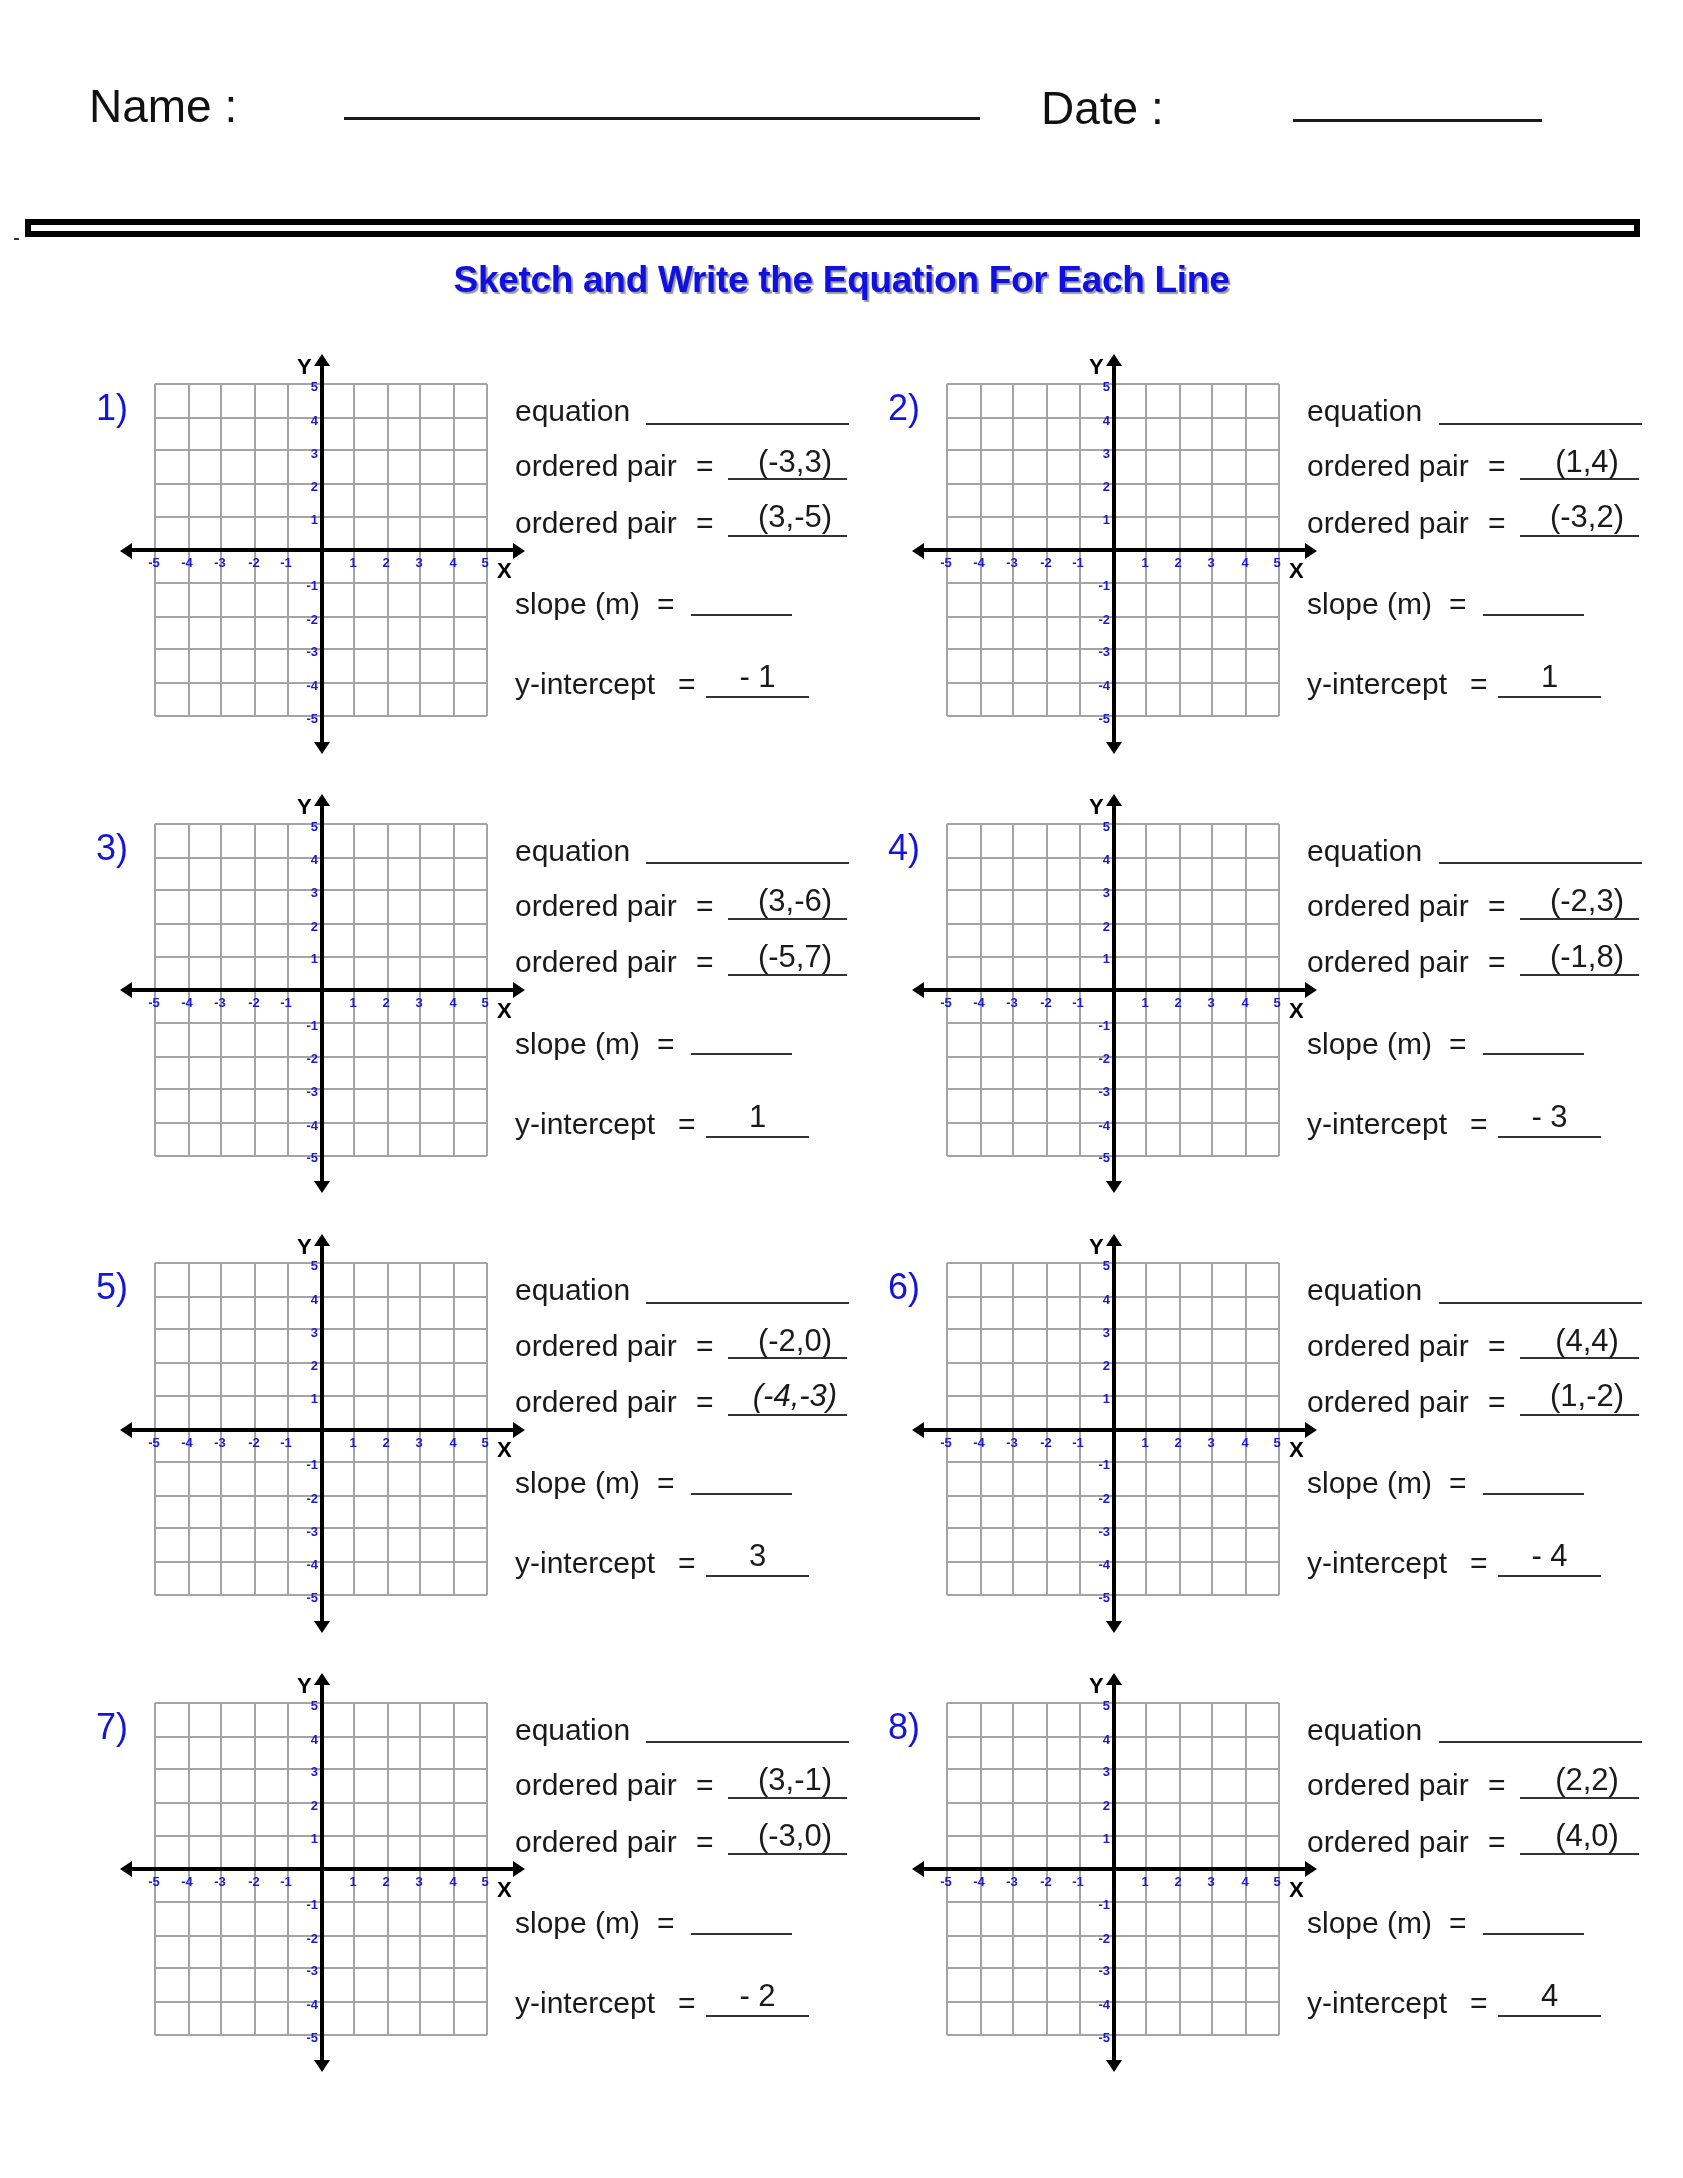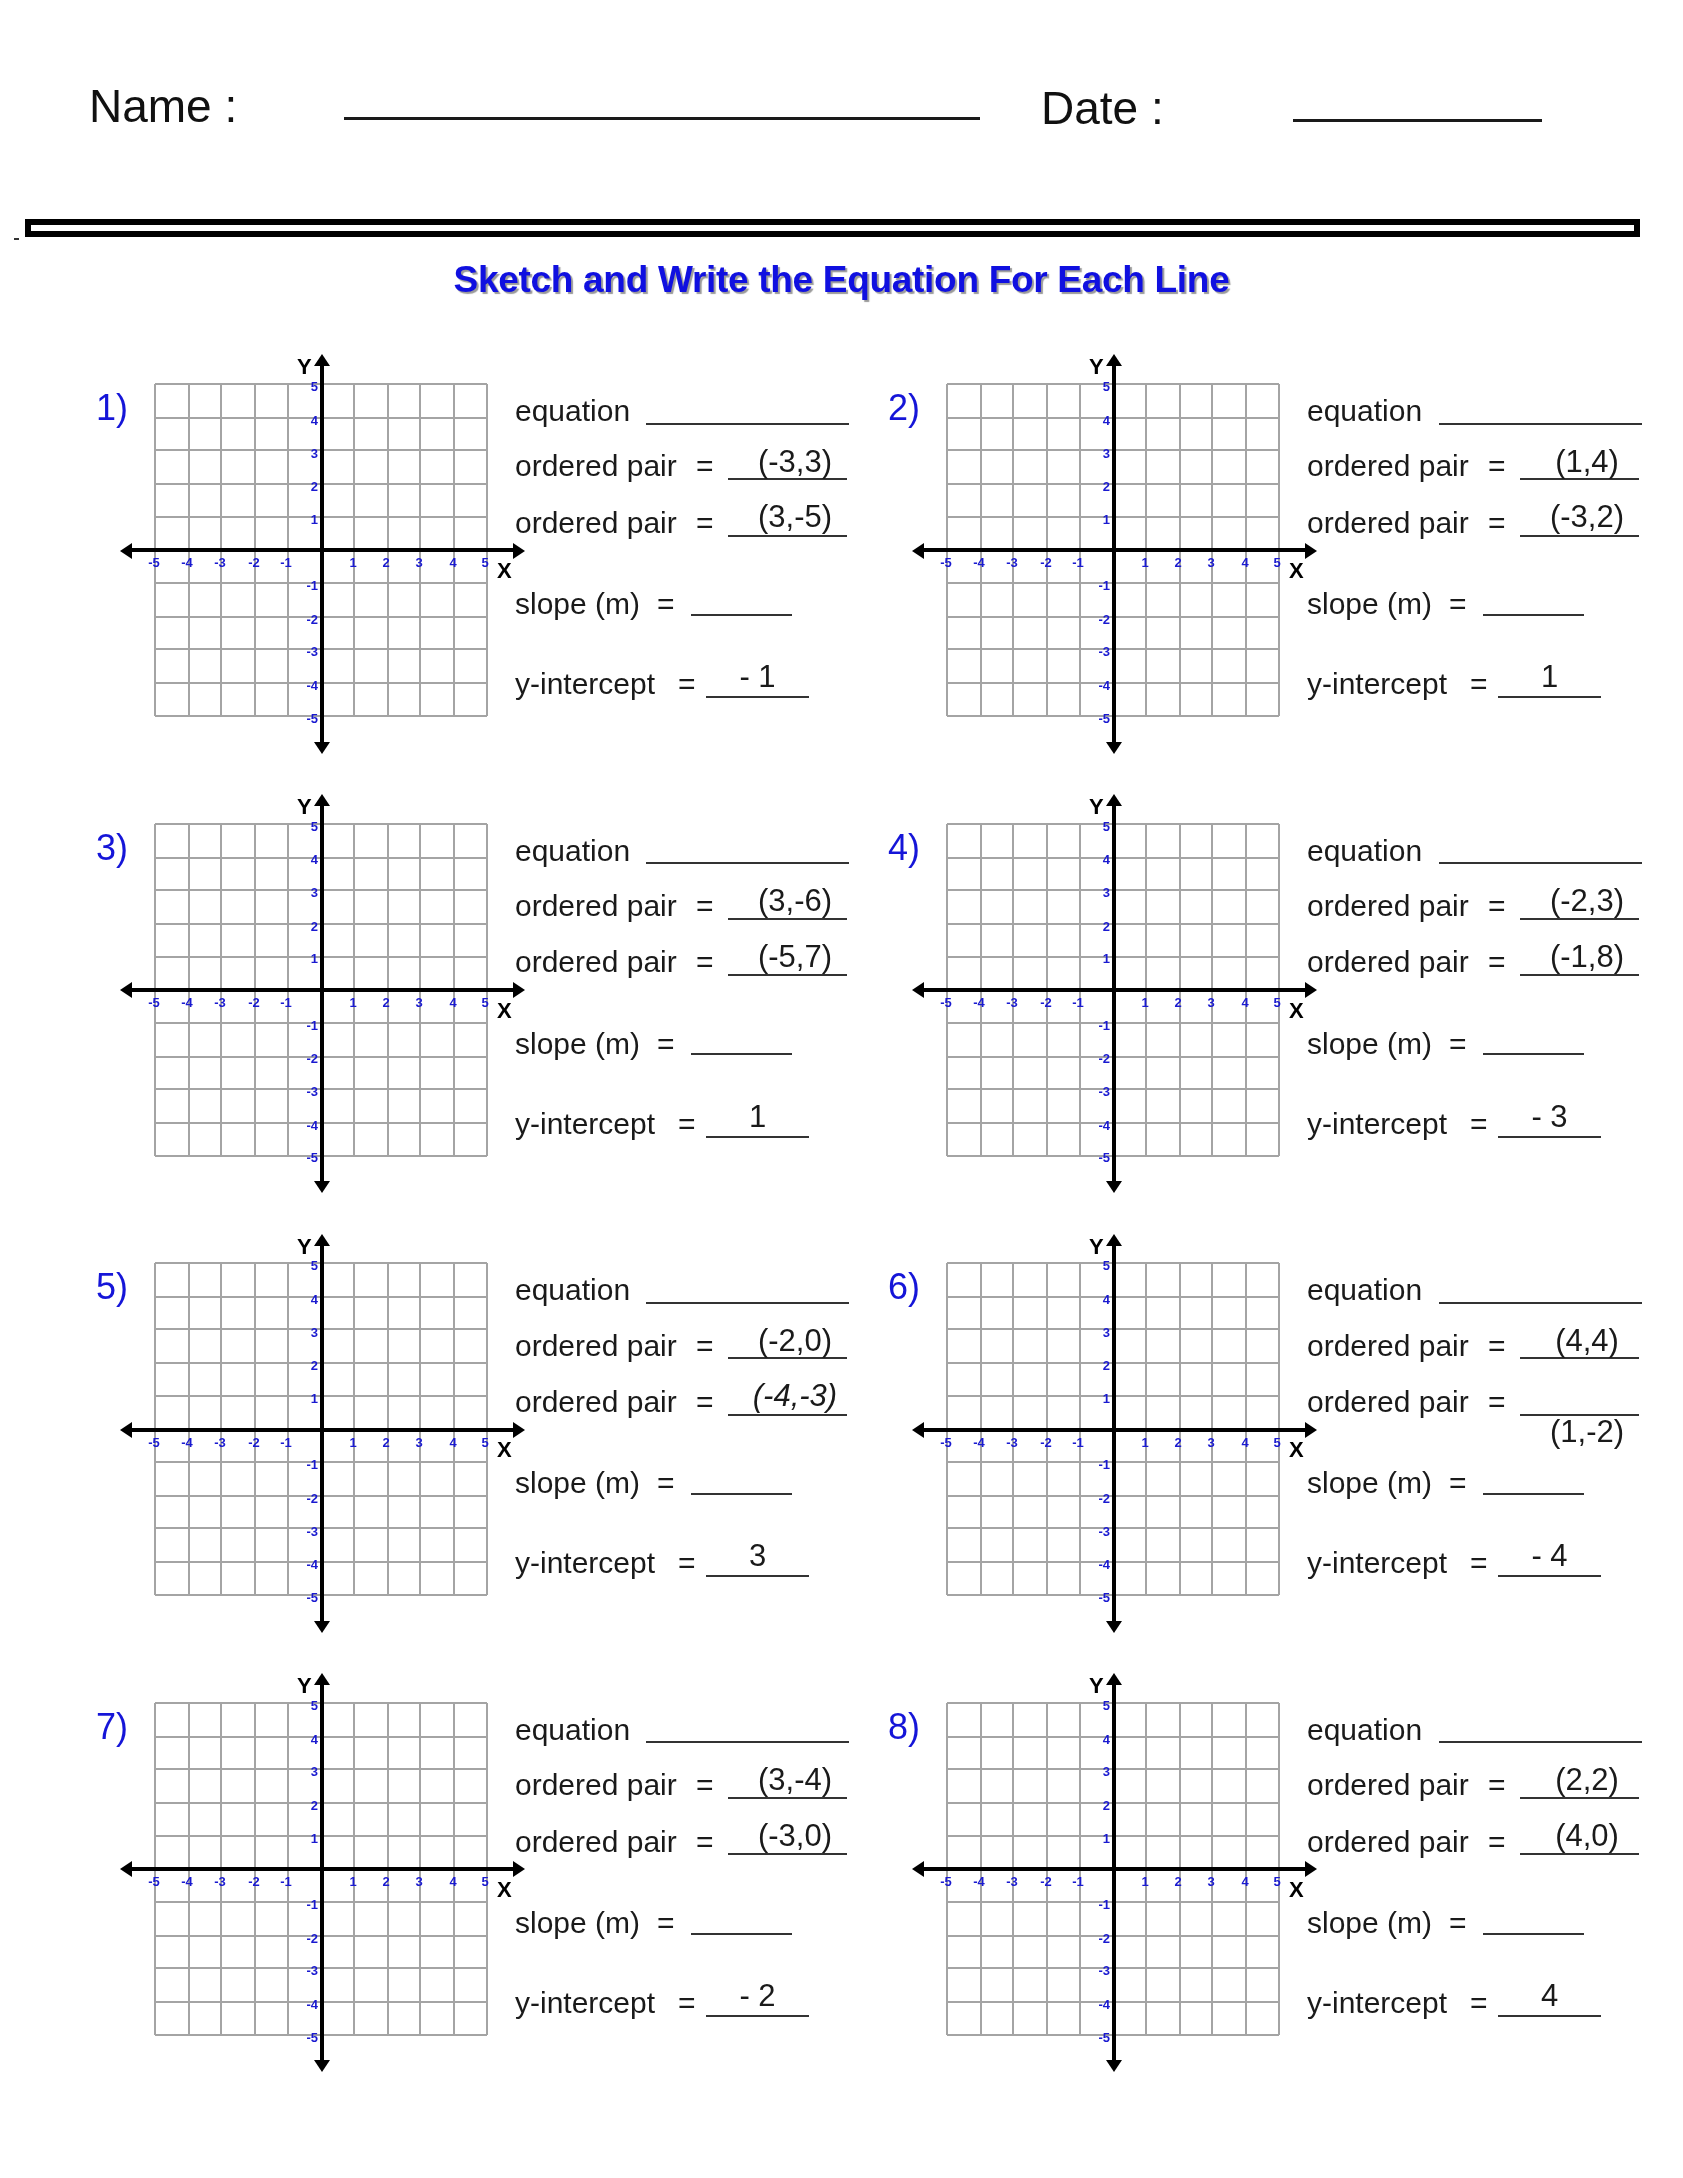--- a/index.html
+++ b/index.html
@@ -471,21 +471,21 @@
       <div class="fld" style="left:1307px;top:1275px;">equation</div>
       <div class="uline" style="left:1439px;top:1302px;width:203px;"></div>
       <div class="val" style="left:1439px;top:1273px;width:203px;"></div>
       <div class="fld" style="left:1307px;top:1331px;">ordered pair</div>
       <div class="fld" style="left:1488px;top:1331px;">=</div>
       <div class="uline" style="left:1520px;top:1357px;width:119px;"></div>
       <div class="val" style="left:1530px;top:1325px;width:114px;">(4,4)</div>
       <div class="fld" style="left:1307px;top:1387px;">ordered pair</div>
       <div class="fld" style="left:1488px;top:1387px;">=</div>
       <div class="uline" style="left:1520px;top:1414px;width:119px;"></div>
-      <div class="val" style="left:1530px;top:1380px;width:114px;margin-top:36px;">(1,-2)</div>
+      <div class="val" style="left:1530px;top:1380px;width:114px;">(1,-2)</div>
       <div class="fld" style="left:1307px;top:1468px;">slope (m)</div>
       <div class="fld" style="left:1449px;top:1468px;">=</div>
       <div class="uline" style="left:1483px;top:1493px;width:101px;"></div>
       <div class="val" style="left:1483px;top:1461px;width:101px;"></div>
       <div class="fld" style="left:1307px;top:1548px;">y-intercept</div>
       <div class="fld" style="left:1470px;top:1548px;">=</div>
       <div class="uline" style="left:1498px;top:1575px;width:103px;"></div>
       <div class="val" style="left:1498px;top:1540px;width:103px;">- 4</div>
     </div>
     <div class="panel" style="left:0;top:0;width:0;height:0;">
@@ -541,21 +541,21 @@
       <div class="tick" style="left:300px;top:1932px;width:18px;text-align:right;">-2</div>
       <div class="tick" style="left:300px;top:1964px;width:18px;text-align:right;">-3</div>
       <div class="tick" style="left:300px;top:1998px;width:18px;text-align:right;">-4</div>
       <div class="tick" style="left:300px;top:2031px;width:18px;text-align:right;">-5</div>
       <div class="fld" style="left:515px;top:1715px;">equation</div>
       <div class="uline" style="left:646px;top:1741px;width:203px;"></div>
       <div class="val" style="left:646px;top:1713px;width:203px;"></div>
       <div class="fld" style="left:515px;top:1770px;">ordered pair</div>
       <div class="fld" style="left:696px;top:1770px;">=</div>
       <div class="uline" style="left:728px;top:1797px;width:119px;"></div>
-      <div class="val" style="left:738px;top:1764px;width:114px;">(3,-4)</div>
+      <div class="val" style="left:738px;top:1764px;width:114px;">(3,-1)</div>
       <div class="fld" style="left:515px;top:1827px;">ordered pair</div>
       <div class="fld" style="left:696px;top:1827px;">=</div>
       <div class="uline" style="left:728px;top:1853px;width:119px;"></div>
       <div class="val" style="left:738px;top:1820px;width:114px;">(-3,0)</div>
       <div class="fld" style="left:515px;top:1908px;">slope (m)</div>
       <div class="fld" style="left:657px;top:1908px;">=</div>
       <div class="uline" style="left:691px;top:1933px;width:101px;"></div>
       <div class="val" style="left:691px;top:1901px;width:101px;"></div>
       <div class="fld" style="left:515px;top:1988px;">y-intercept</div>
       <div class="fld" style="left:678px;top:1988px;">=</div>

